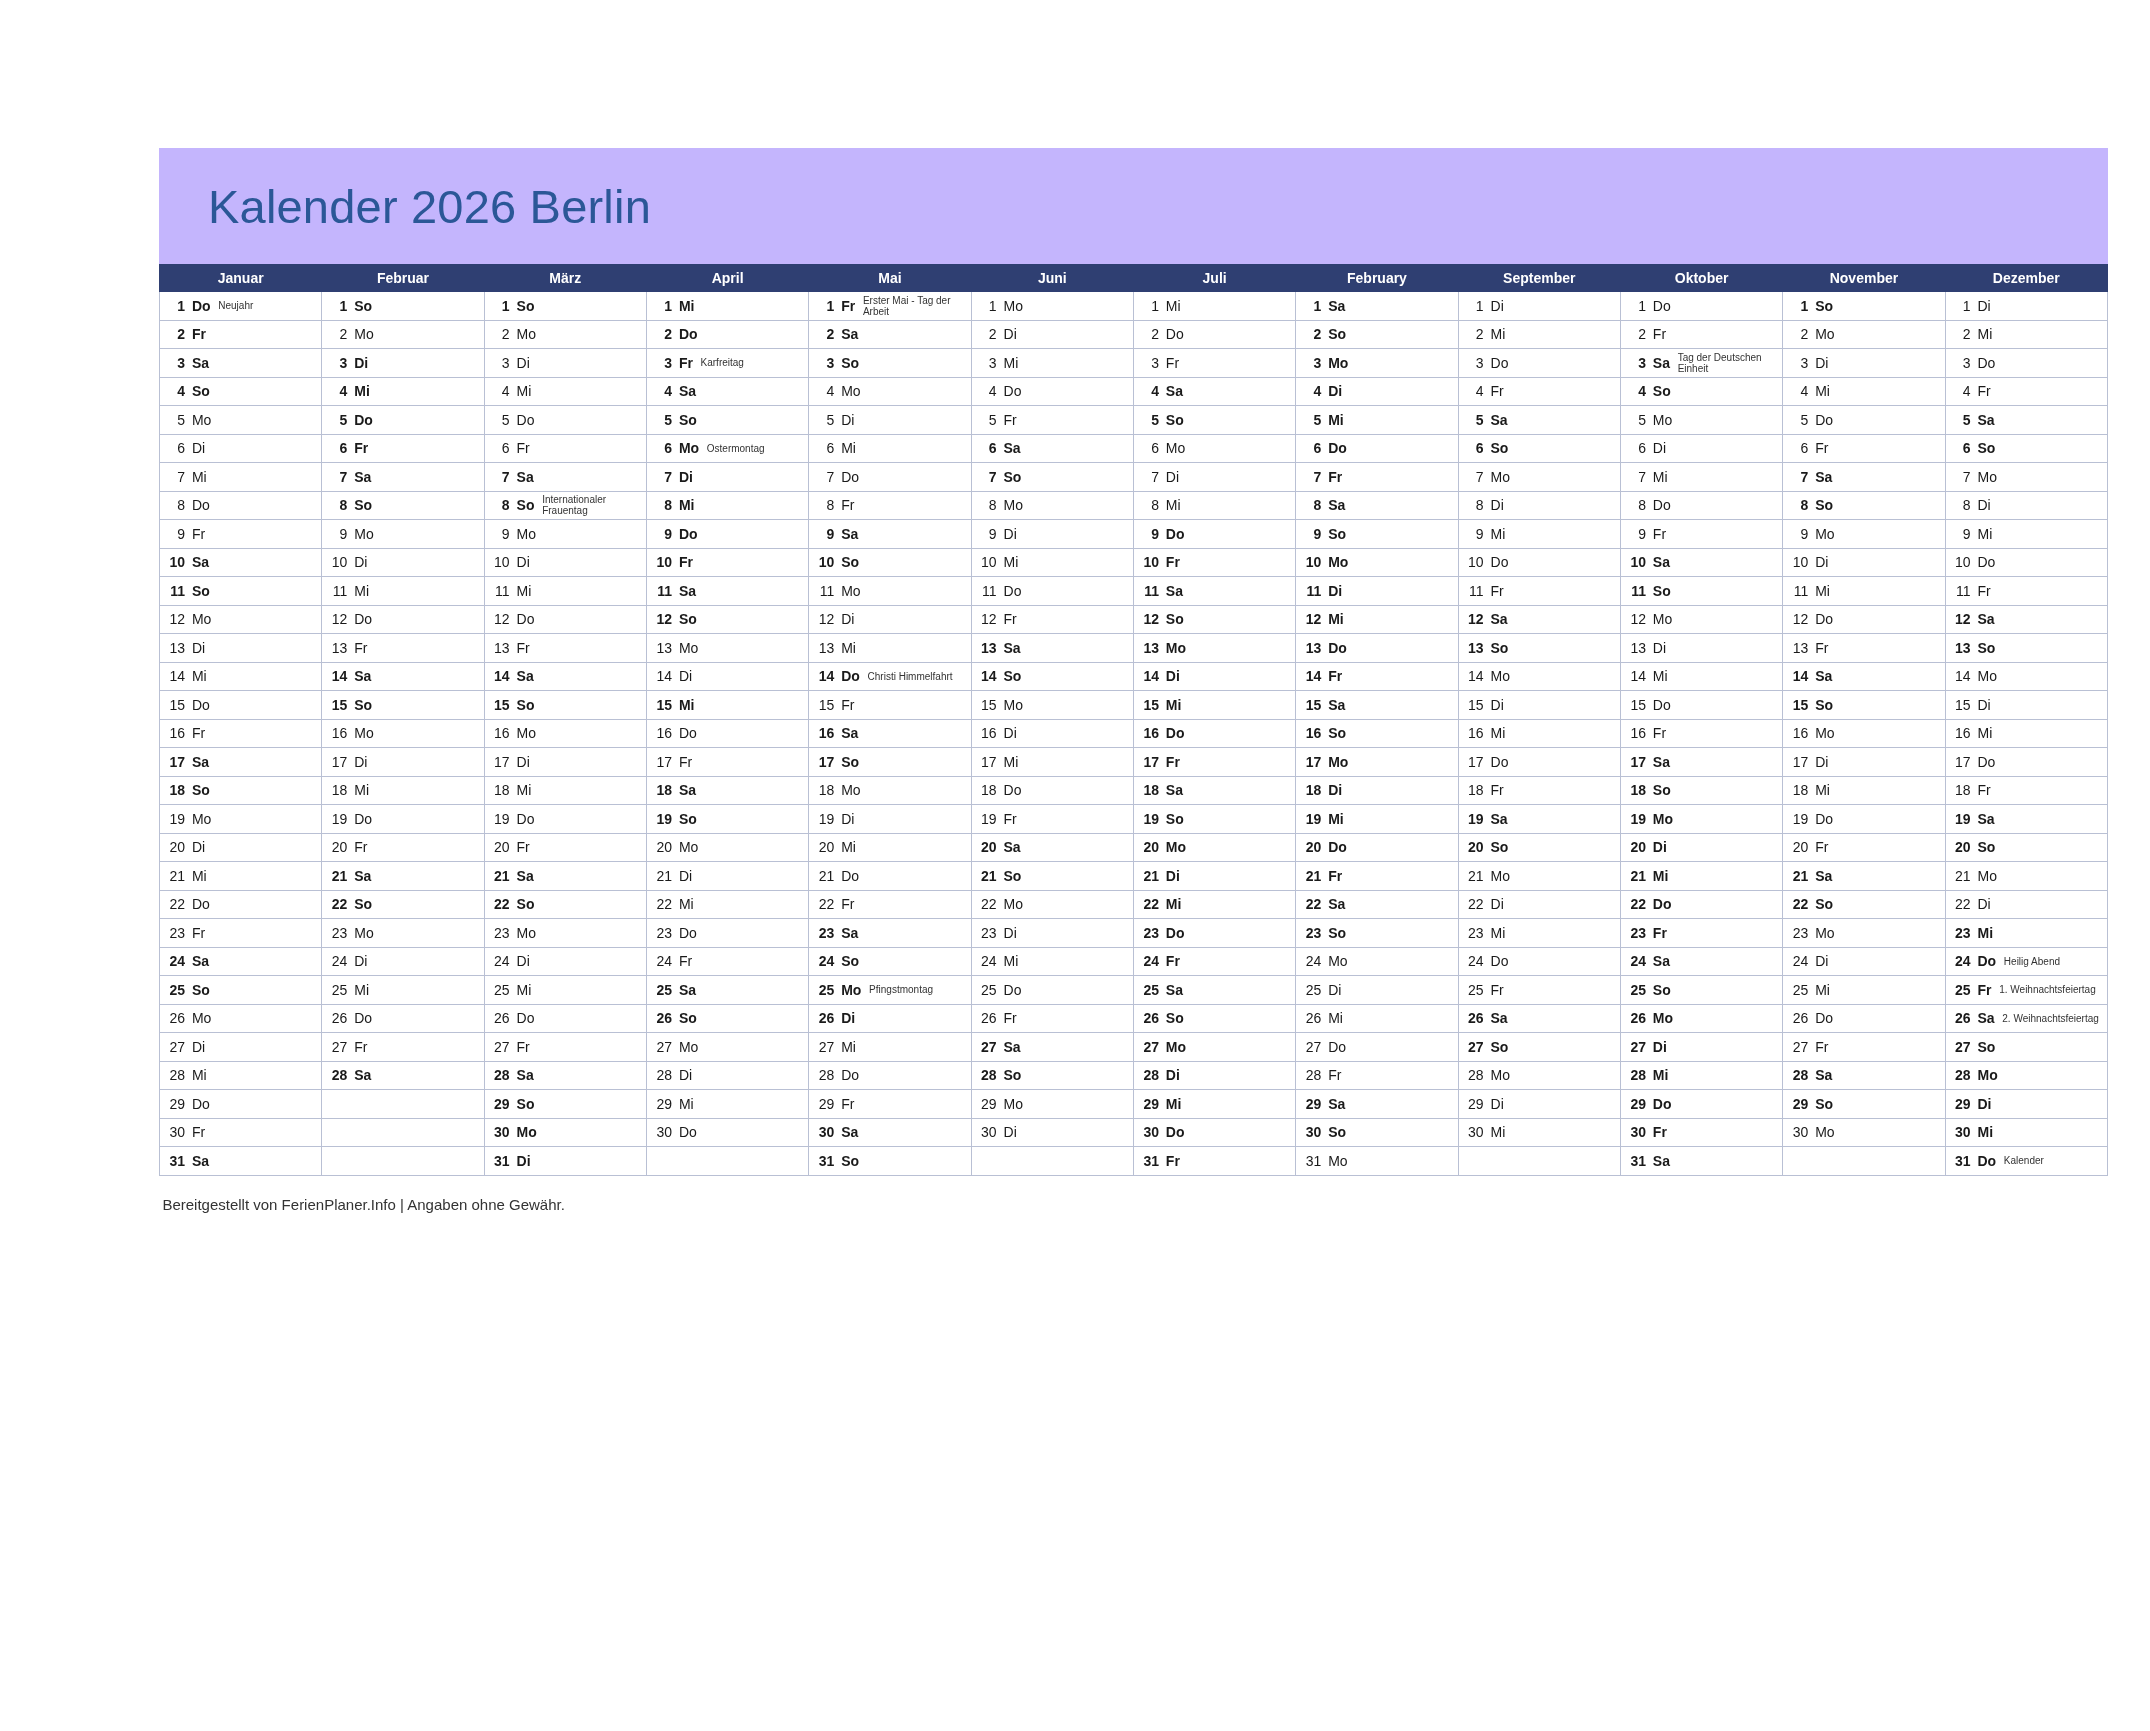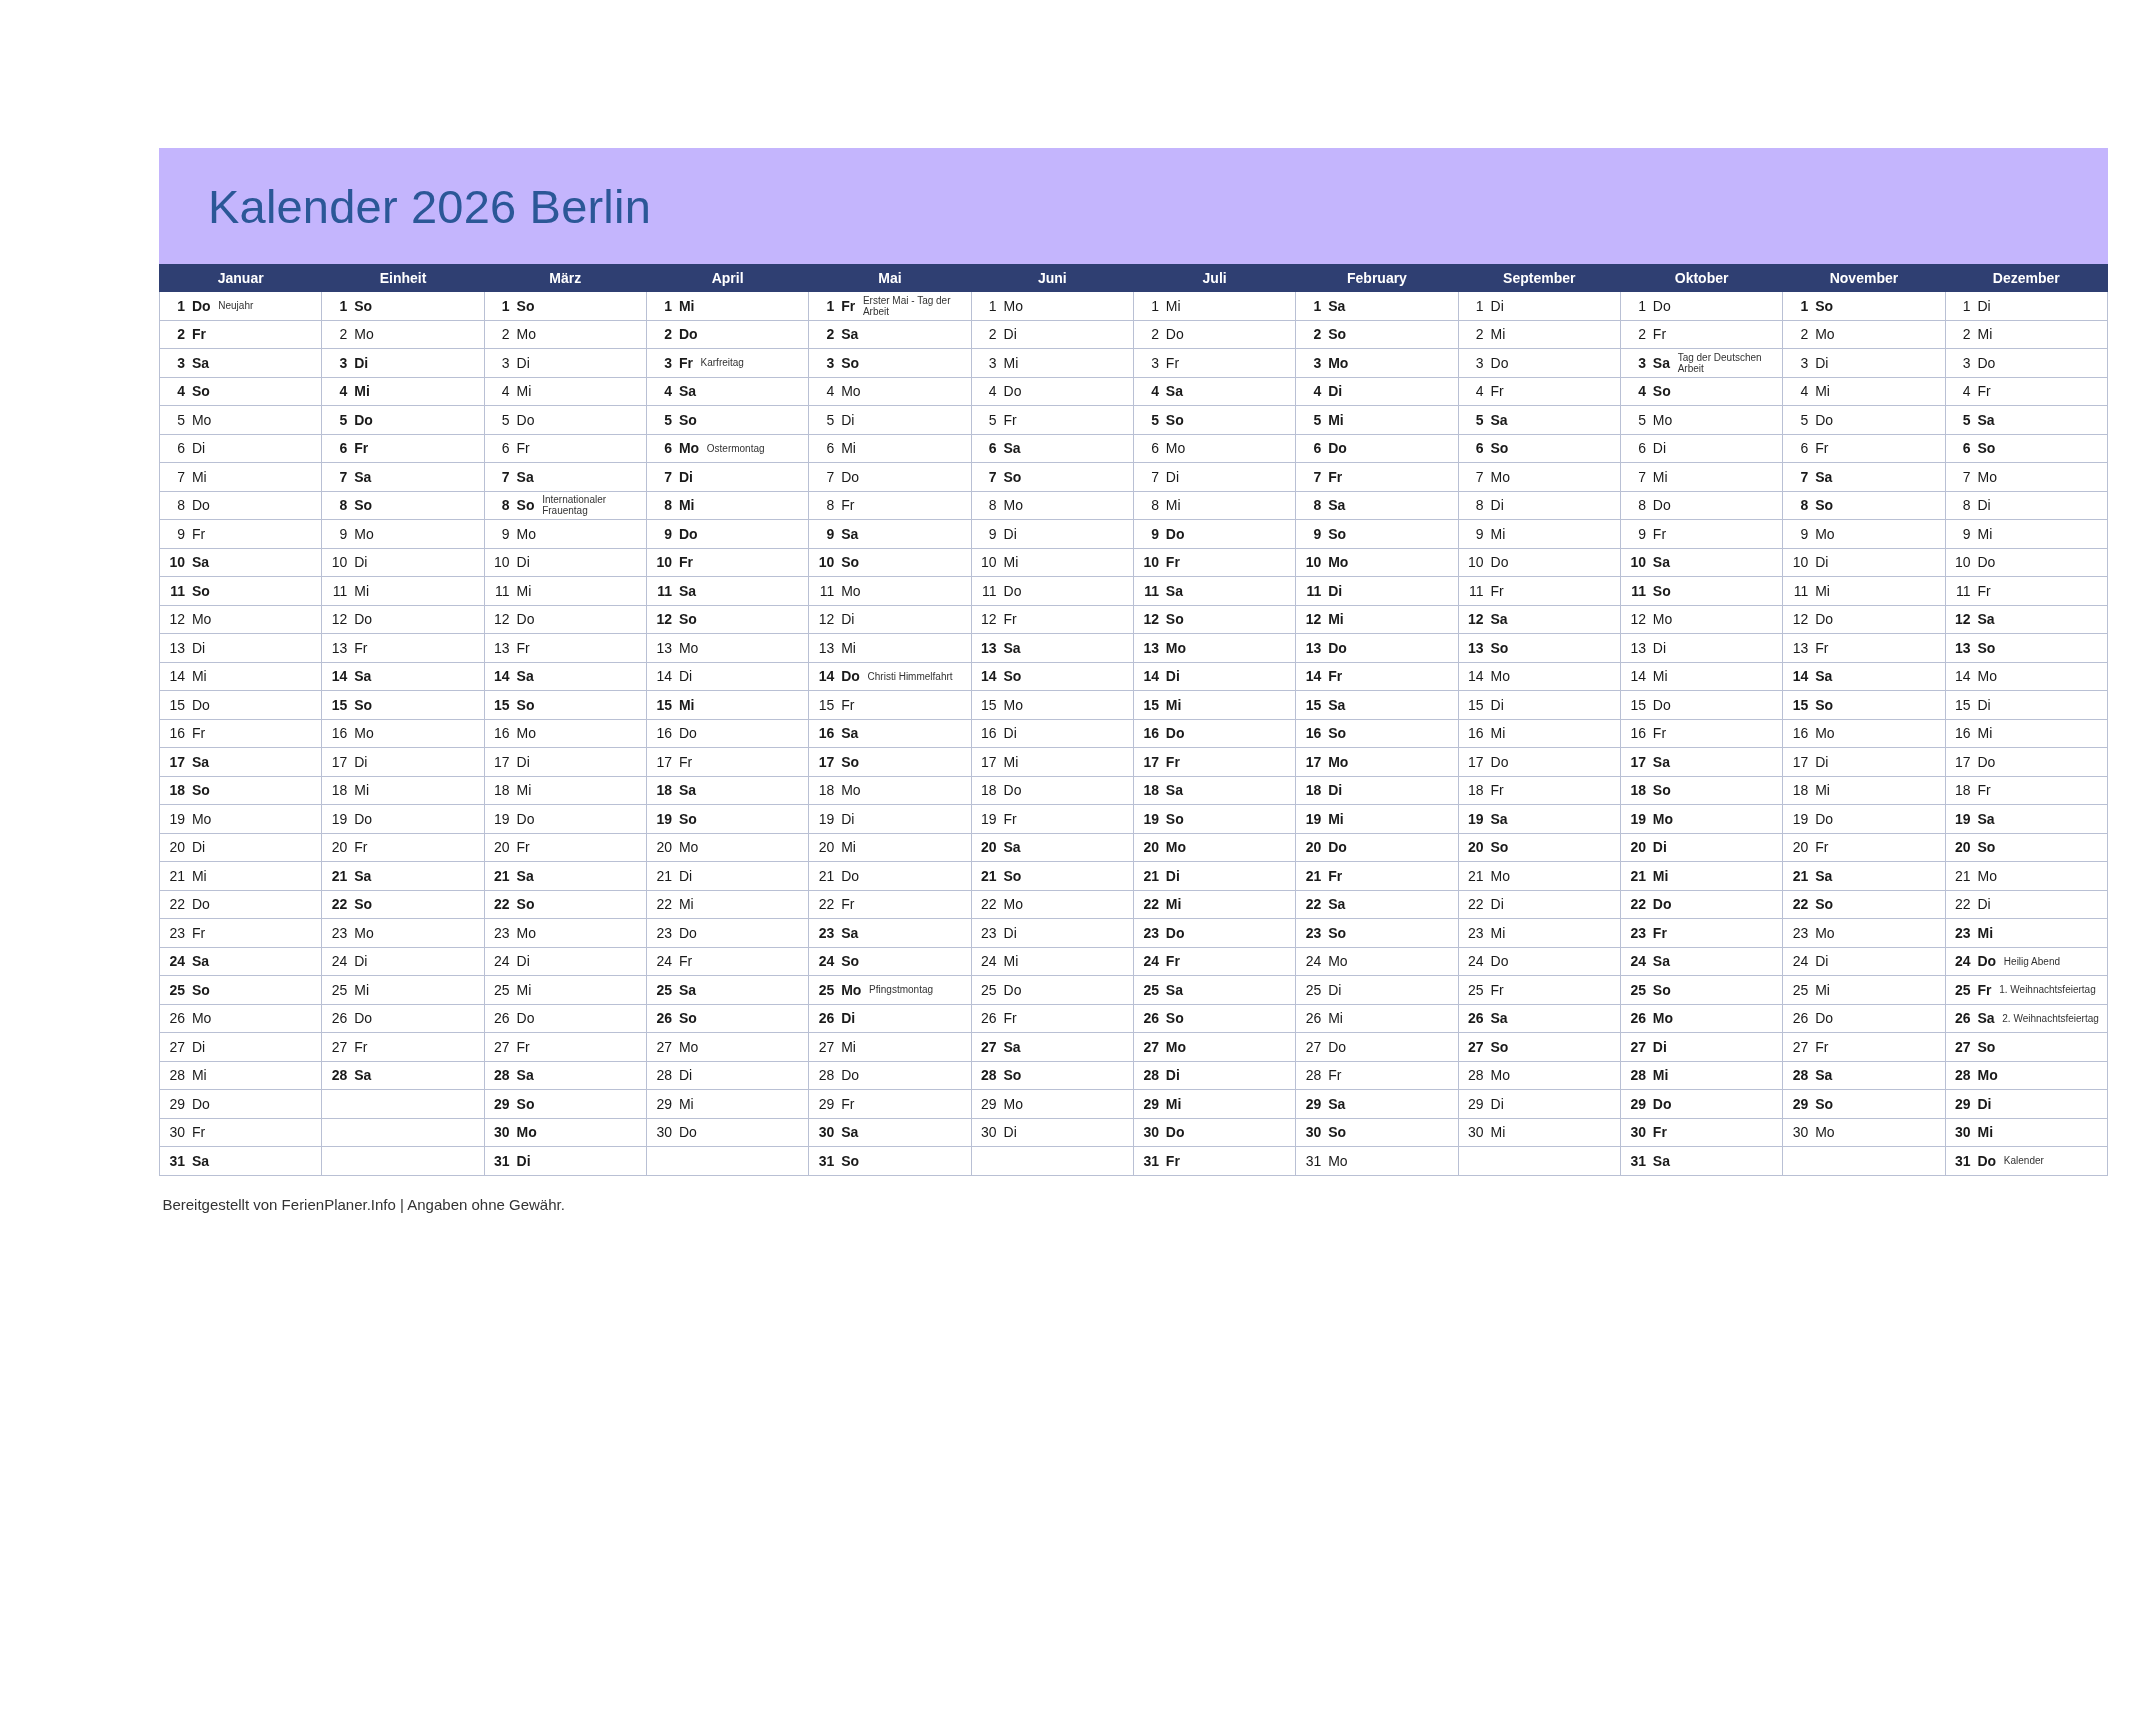--- a/index.html
+++ b/index.html
@@ -118,21 +118,21 @@
   <div class="sheet">
 
     <div class="title-bar">
       <div class="title">Kalender 2026 Berlin</div>
     </div>
 
     <table class="cal">
       <thead>
         <tr id="header-row">
             <th>Januar</th>
-            <th>Einheit</th>
+            <th>Februar</th>
             <th>März</th>
             <th>April</th>
             <th>Mai</th>
             <th>Juni</th>
             <th>Juli</th>
             <th>February</th>
             <th>September</th>
             <th>Oktober</th>
             <th>November</th>
             <th>Dezember</th>
@@ -342,21 +342,21 @@
             <td>
               <div class="cellwrap">
                 <span class="daynum">3</span>
                 <span class="dayname">Do</span>
               </div>
             </td>
             <td class="hol">
               <div class="cellwrap bold">
                 <span class="daynum">3</span>
                 <span class="dayname">Sa</span>
-                <span class="hname">Tag der Deutschen Arbeit</span>
+                <span class="hname">Tag der Deutschen Einheit</span>
               </div>
             </td>
             <td>
               <div class="cellwrap">
                 <span class="daynum">3</span>
                 <span class="dayname">Di</span>
               </div>
             </td>
             <td>
               <div class="cellwrap">

